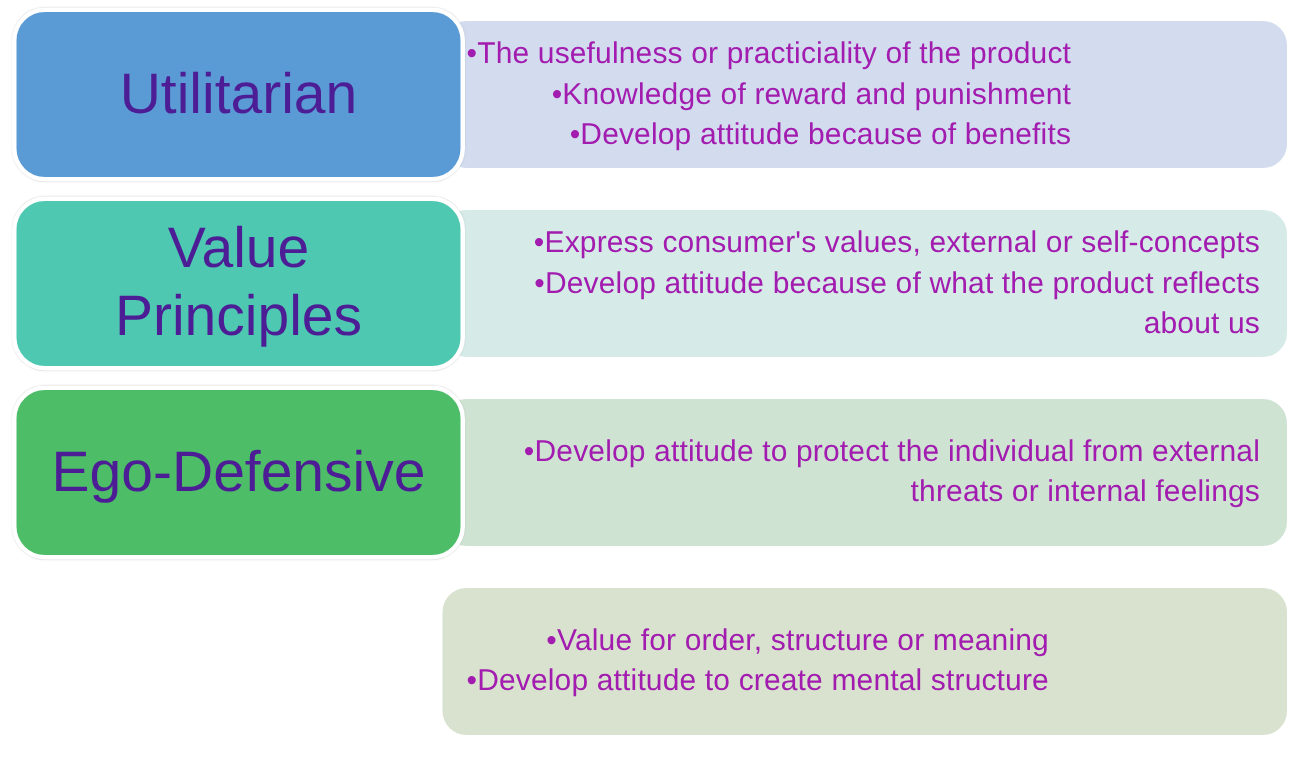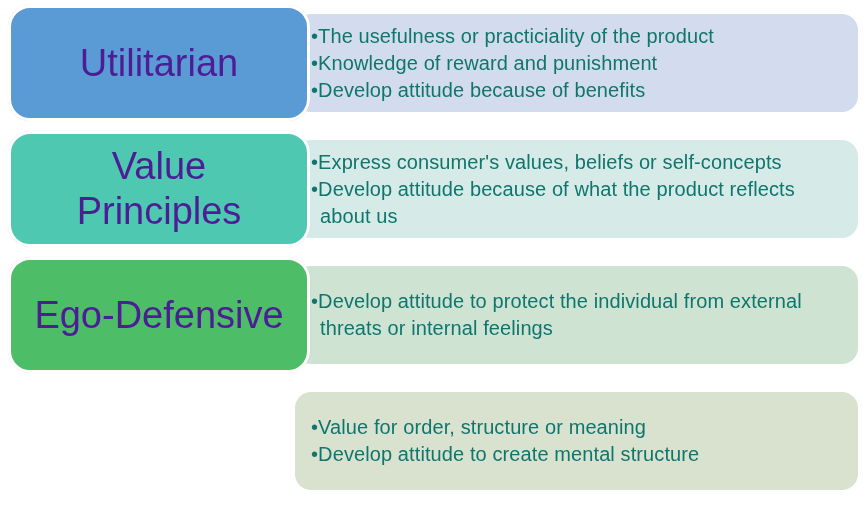--- a/index.html
+++ b/index.html
@@ -38,24 +38,25 @@
     align-items: center;
   }
   .bullets {
     list-style: none;
     margin: 0;
     padding: 0 18px 0 18px;
   }
   .bullets li {
     font-size: 20px;
     line-height: 27px;
-    color: #0f766e;
+    color: #a21caf;
     padding-left: 7px;
     text-indent: -9px;
     letter-spacing: 0.1px;
+    text-align: right;
   }
   .bullets li::before {
     content: "\2022";
     font-size: 20px;
   }
 
   .label-box {
     position: absolute;
     left: 8px;
     top: 5px;
@@ -92,21 +93,21 @@
       </ul>
     </div>
     <div class="label-box" style="background: rgb(91, 155, 213);">
       <span class="label-text">Utilitarian</span>
     </div>
   </div>
 
   <div class="row r1">
     <div class="panel" style="background: rgb(214, 235, 231);">
       <ul class="bullets">
-        <li>Express consumer's values, beliefs or self-concepts</li>
+        <li>Express consumer's values, external or self-concepts</li>
         <li>Develop attitude because of what the product reflects about us</li>
       </ul>
     </div>
     <div class="label-box" style="background: rgb(79, 200, 177);">
       <span class="label-text">Value Principles</span>
     </div>
   </div>
 
   <div class="row r2">
     <div class="panel" style="background: rgb(207, 227, 211);">

